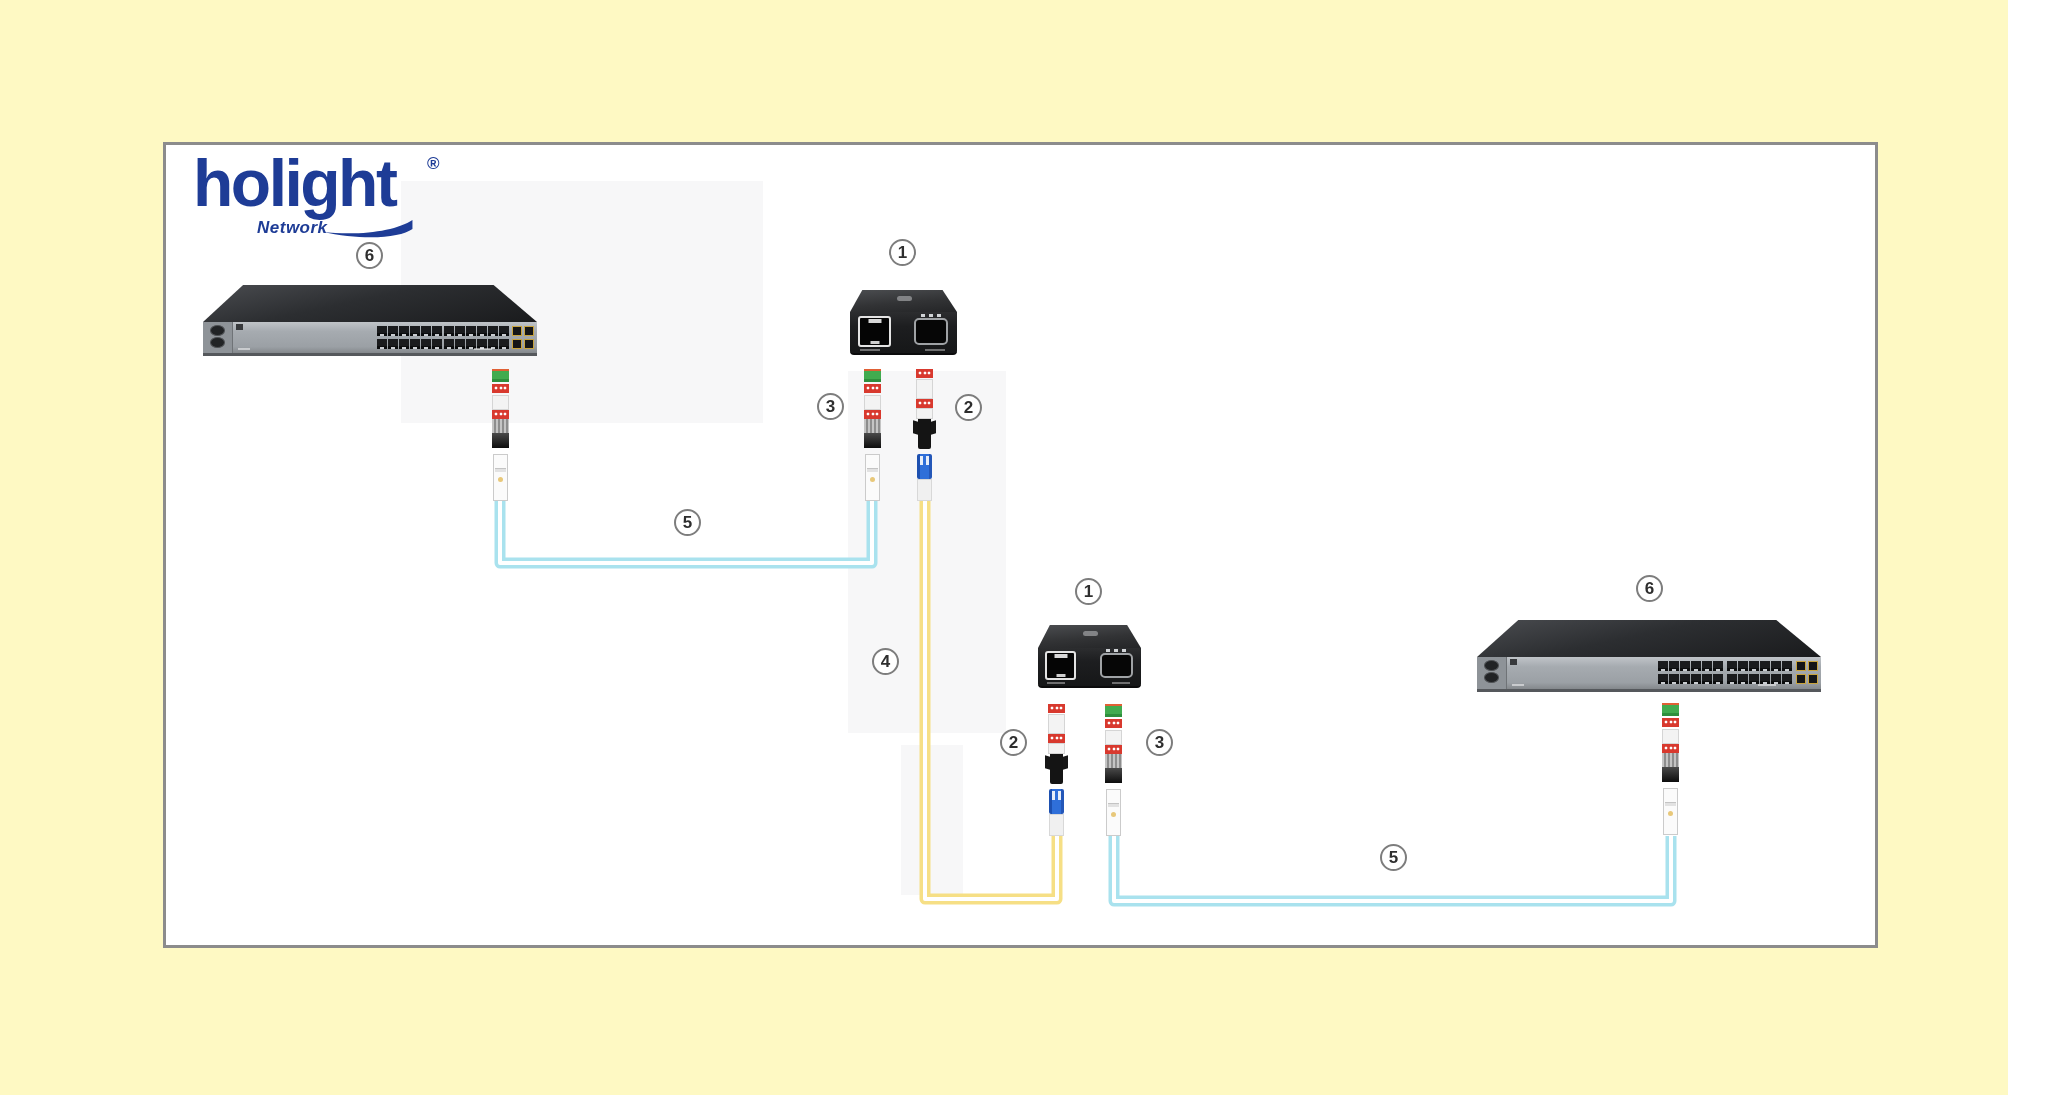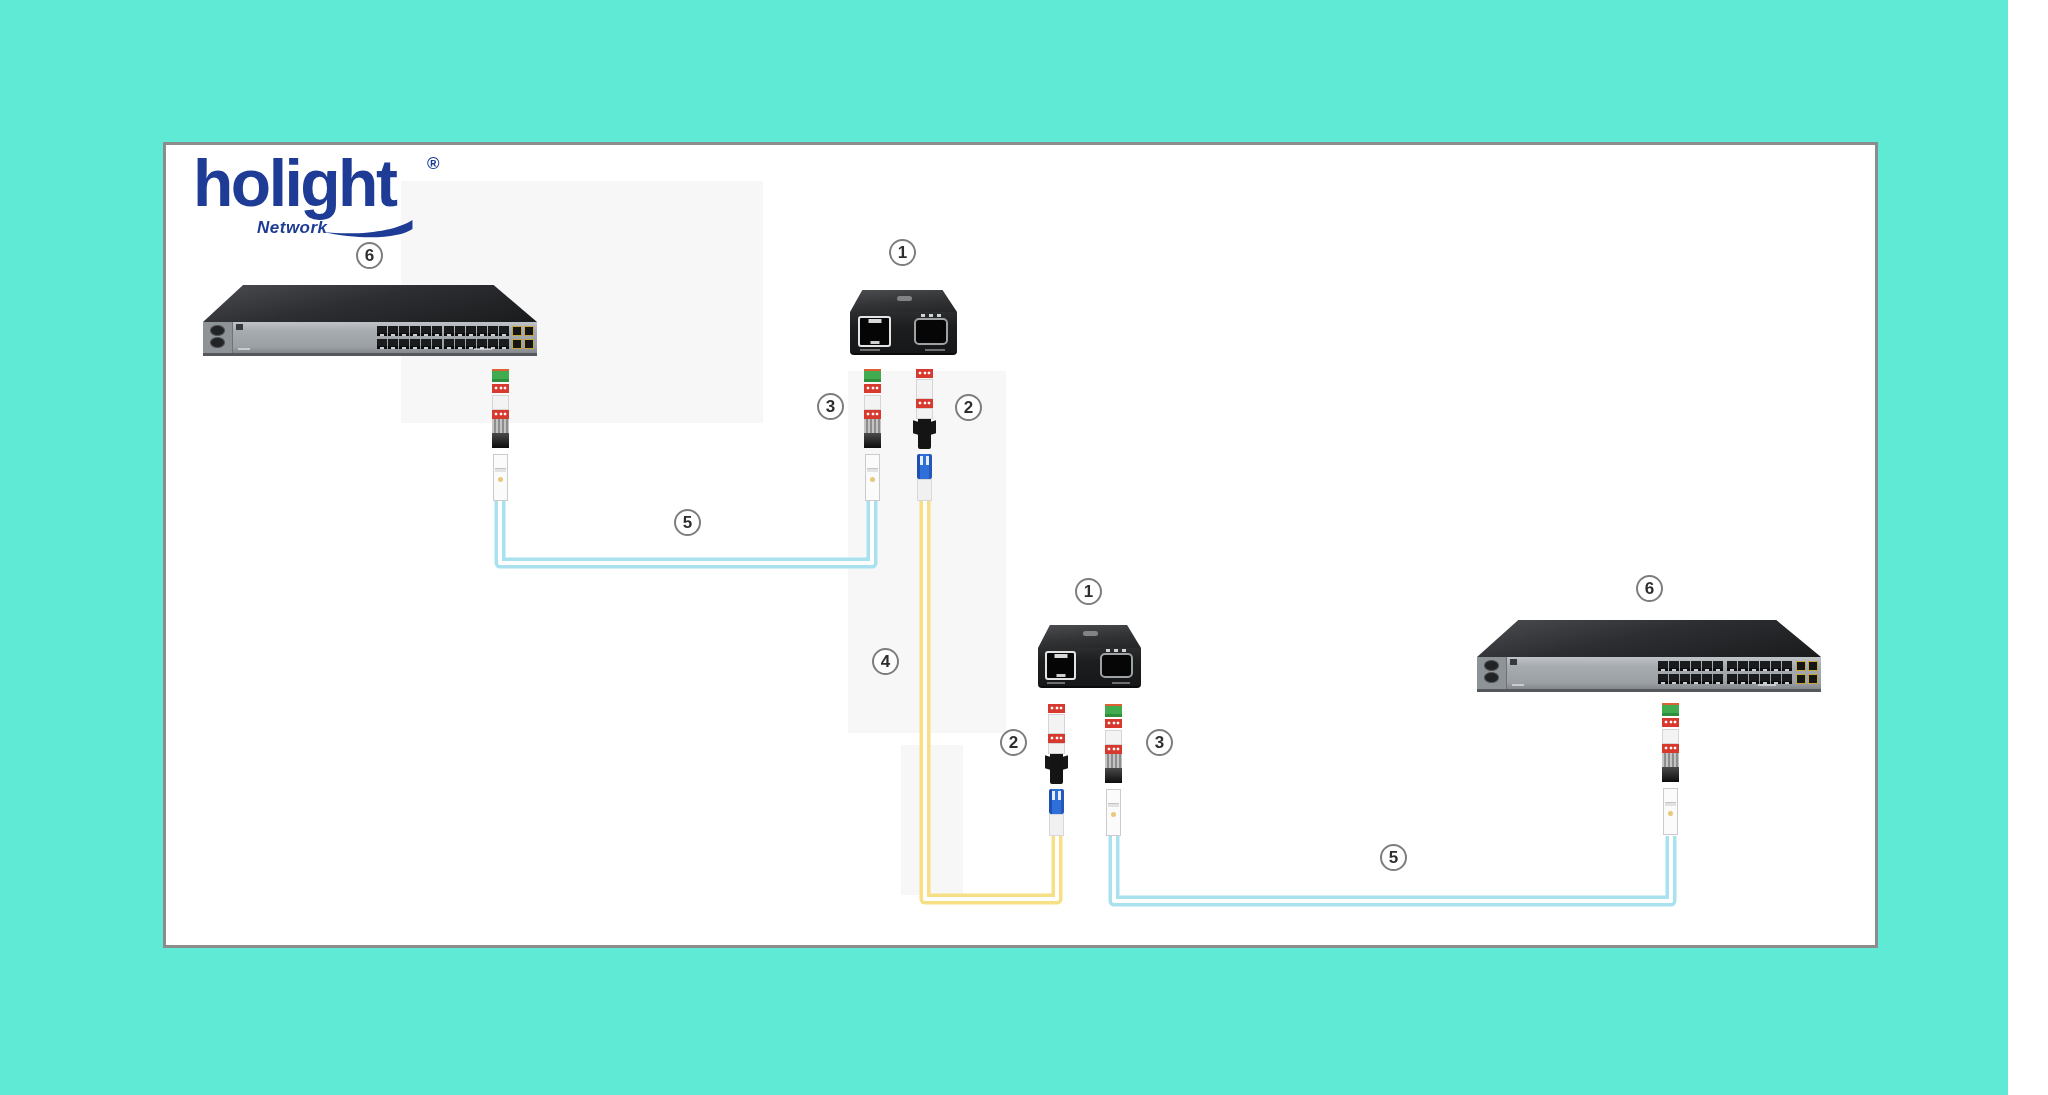--- a/index.html
+++ b/index.html
@@ -1,16 +1,16 @@
 <!DOCTYPE html>
 <html><head>
 <meta charset="utf-8">
 <style>
   html,body{margin:0;padding:0;background:#ffffff;}
-  .canvas{position:relative;width:2008px;height:1095px;background:#5eead4;overflow:hidden;
+  .canvas{position:relative;width:2008px;height:1095px;background:#fef9c3;overflow:hidden;
           font-family:"Liberation Sans", sans-serif;}
   .frame{position:absolute;left:163px;top:142px;width:1715px;height:806px;box-sizing:border-box;
          border:3px solid #8c8c8c;background:#ffffff;}
   .tint{position:absolute;background:#f7f7f8;}
   .tint.t1{left:398px;top:178px;width:362px;height:242px;}
   .tint.t2{left:845px;top:368px;width:158px;height:362px;}
   .tint.t3{left:898px;top:742px;width:62px;height:150px;}
 
   
   .logo{position:absolute;left:193px;top:150px;width:270px;height:96px;color:#1e3c96;}

